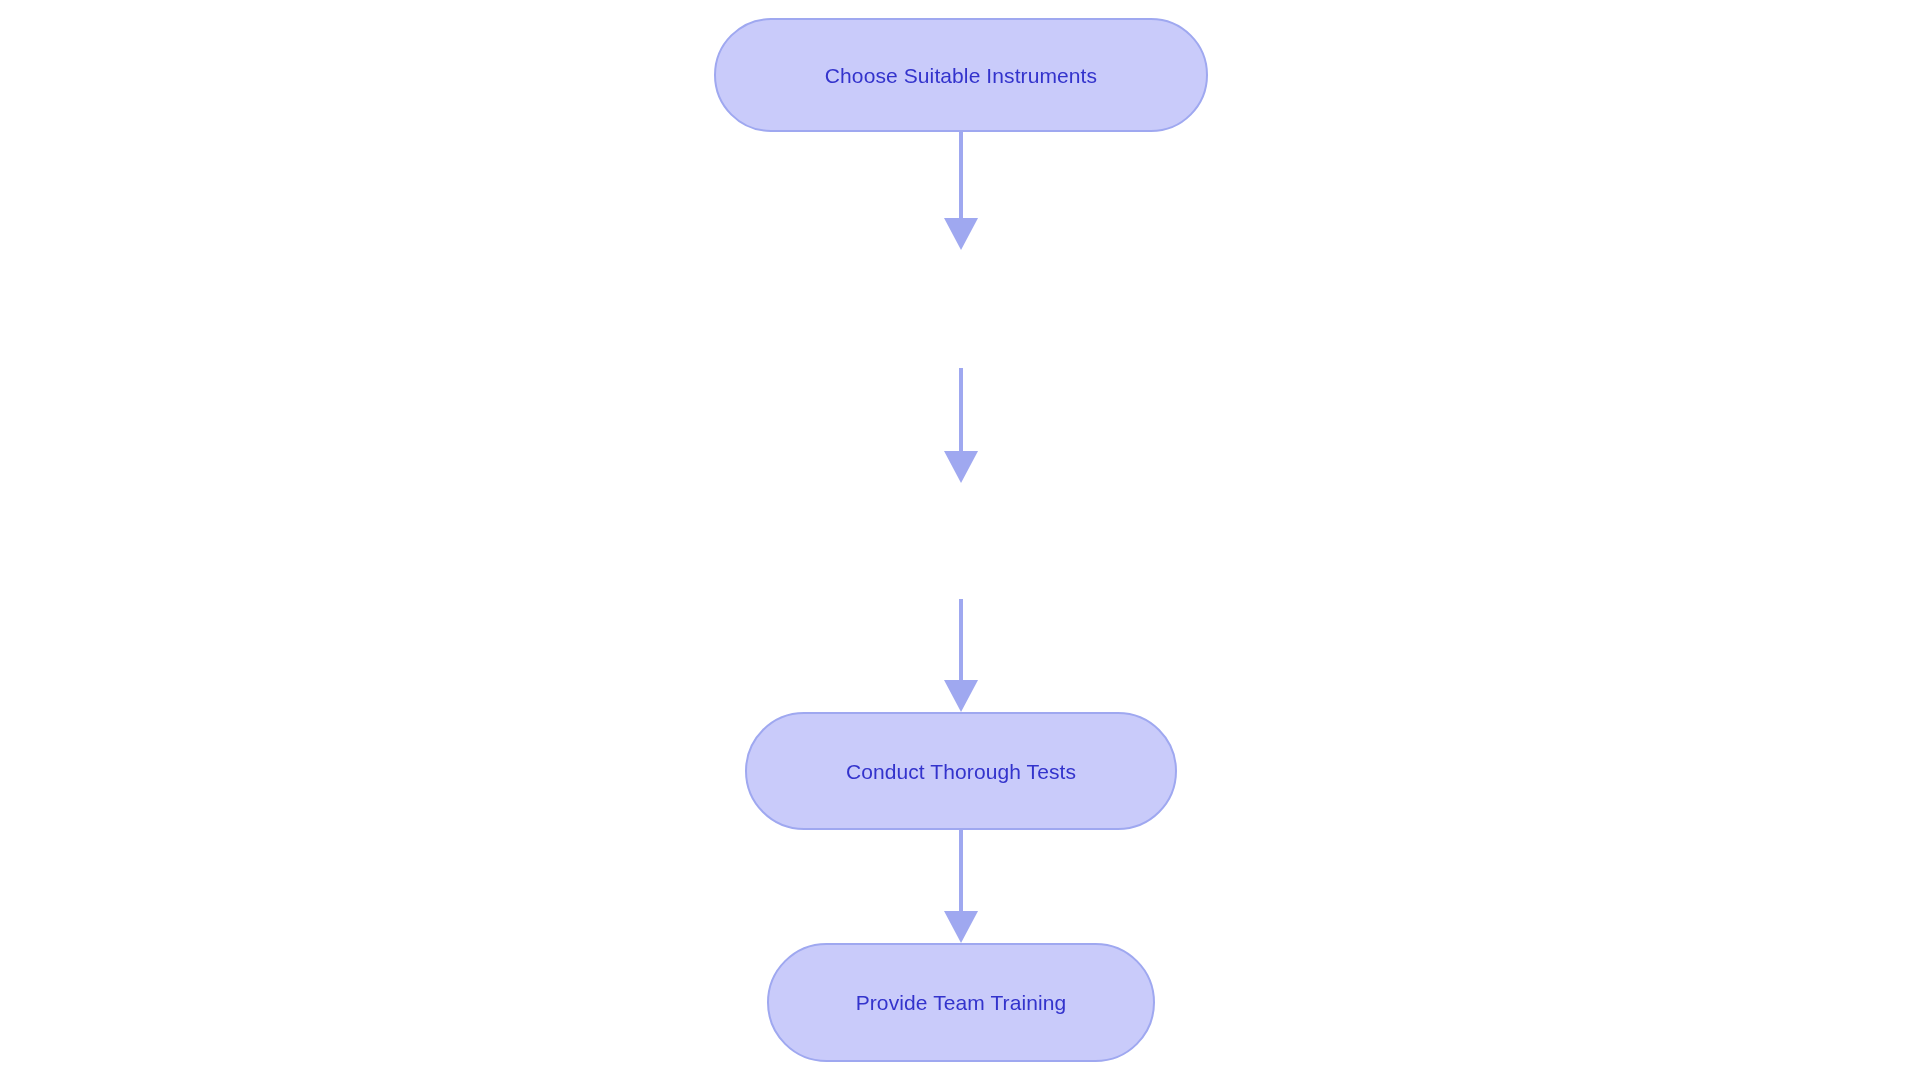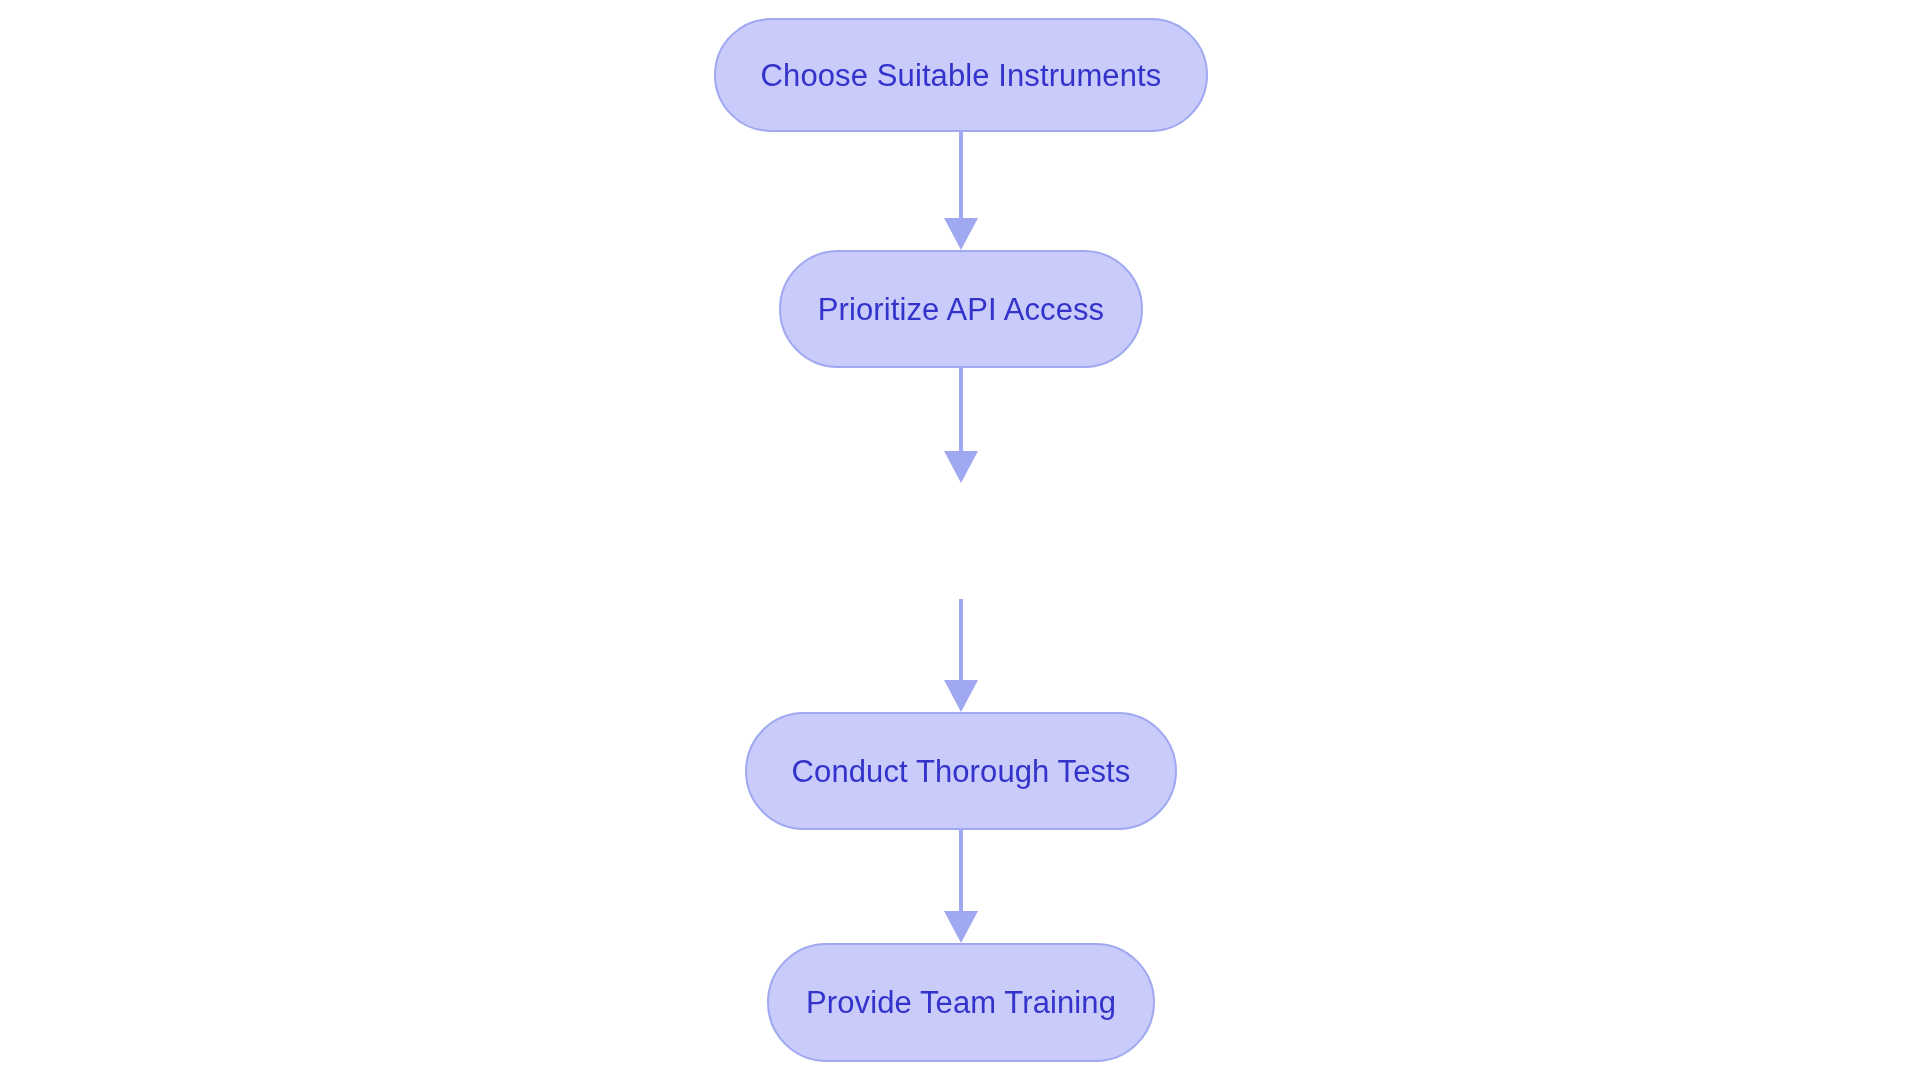--- a/index.html
+++ b/index.html
@@ -29,21 +29,21 @@
     align-items: center;
     justify-content: center;
     background: #c9cbfa;
     border: 2px solid #9fa8f0;
     border-radius: 999px;
     transform: translateX(-50%);
   }
   .node-label {
     font-family: "Liberation Sans", sans-serif;
     color: #3333cc;
-    font-size: 31px;
+    font-size: 21px;
     font-weight: 400;
     line-height: 1;
     letter-spacing: 0.1px;
     white-space: nowrap;
     user-select: none;
   }
 
   
   #edge-layer {
     position: absolute;
@@ -87,23 +87,20 @@
     <g>
       <line class="edge-line" x1="961" y1="830" x2="961" y2="925"></line>
       <polygon class="edge-arrowhead" points="961,943 944,911 978,911"></polygon>
     </g>
   </svg>
 
   <div class="node" style="left:961px; top:18px; width:494px; height:114px;">
     <span class="node-label">Choose Suitable Instruments</span>
   </div>
 
-  <div class="node" style="left:961px; top:250px; width:364px; height:118px;">
-    <span class="node-label">Prioritize API Access</span>
-  </div>
 
 
   <div class="node" style="left:961px; top:712px; width:432px; height:118px;">
     <span class="node-label">Conduct Thorough Tests</span>
   </div>
 
   <div class="node" style="left:961px; top:943px; width:388px; height:119px;">
     <span class="node-label">Provide Team Training</span>
   </div>
 

